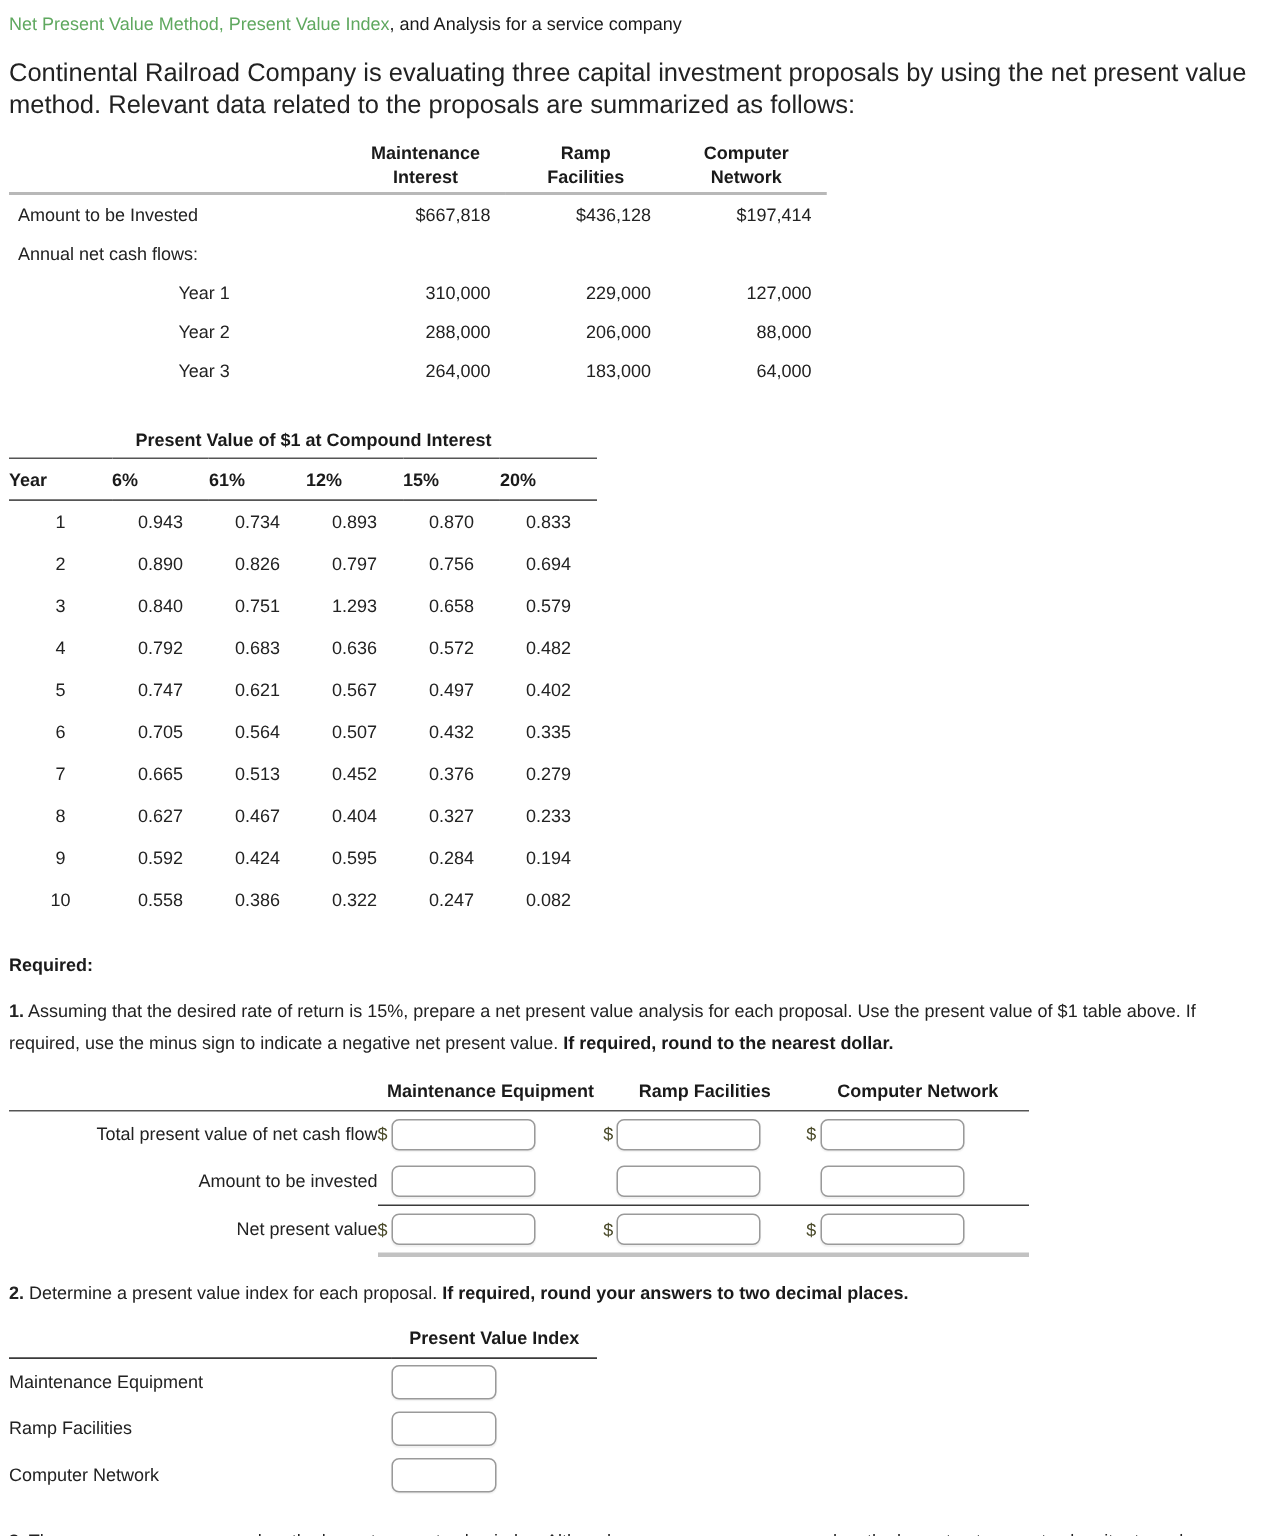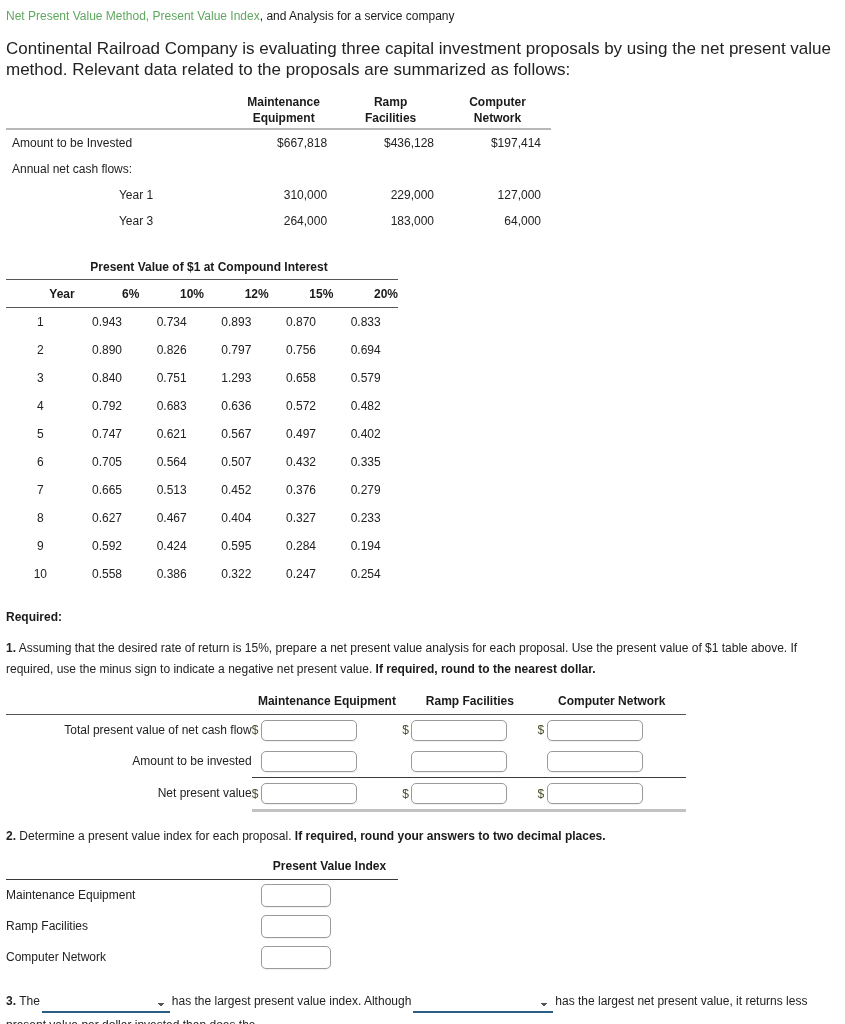--- a/index.html
+++ b/index.html
@@ -78,21 +78,21 @@
     padding: 0 0 5px 14px;
     color: #1a1a1a;
   }
   .pv-table {
     width: 392px;
     font-size: 12px;
     border-top: 1.5px solid #555;
   }
   .pv-table thead th {
     font-weight: bold;
-    text-align: right;
+    text-align: left;
     padding: 7px 0 6px 0;
     color: #1a1a1a;
     border-bottom: 1.5px solid #555;
   }
   .pv-table tbody td {
     text-align: center;
     padding: 7px 0;
     color: #222;
   }
   .pv-table .yr-col { width: 68px; }
@@ -239,21 +239,21 @@
   <table class="proposal-table">
     <thead>
       <tr>
         <th class="label-col"></th>
         <th>Maintenance</th>
         <th>Ramp</th>
         <th>Computer</th>
       </tr>
       <tr class="hdr-row-2">
         <th class="label-col"></th>
-        <th>Equipment</th>
+        <th>Interest</th>
         <th>Facilities</th>
         <th>Network</th>
       </tr>
       <tr class="rule-row">
         <td colspan="4"></td>
       </tr>
     </thead>
     <tbody>
       <tr>
         <td class="label-col">Amount to be Invested</td>
@@ -267,36 +267,42 @@
         <td class="num"></td>
         <td class="num"></td>
       </tr>
       <tr>
         <td class="label-col indent">Year 1</td>
         <td class="num">310,000</td>
         <td class="num">229,000</td>
         <td class="num">127,000</td>
       </tr>
       <tr>
+        <td class="label-col indent">Year 2</td>
+        <td class="num">288,000</td>
+        <td class="num">206,000</td>
+        <td class="num">88,000</td>
+      </tr>
+      <tr>
         <td class="label-col indent">Year 3</td>
         <td class="num">264,000</td>
         <td class="num">183,000</td>
         <td class="num">64,000</td>
       </tr>
     </tbody>
   </table>
 
   <div class="pv-wrap">
     <div class="pv-title">Present Value of $1 at Compound Interest</div>
     <table class="pv-table">
       <thead>
         <tr>
           <th class="yr-col">Year</th>
           <th class="rate-col">6%</th>
-          <th class="rate-col">10%</th>
+          <th class="rate-col">61%</th>
           <th class="rate-col">12%</th>
           <th class="rate-col">15%</th>
           <th class="rate-col">20%</th>
         </tr>
       </thead>
       <tbody>
         <tr>
           <td>1</td>
           <td>0.943</td>
           <td>0.734</td>
@@ -367,21 +373,21 @@
           <td>0.595</td>
           <td>0.284</td>
           <td>0.194</td>
         </tr>
         <tr>
           <td>10</td>
           <td>0.558</td>
           <td>0.386</td>
           <td>0.322</td>
           <td>0.247</td>
-          <td>0.254</td>
+          <td>0.082</td>
         </tr>
       </tbody>
     </table>
   </div>
 
   <div class="required">Required:</div>
 
   <div class="qtext">
     <span class="qnum">1.</span>
     <span>Assuming that the desired rate of return is 15%, prepare a net present value analysis for each proposal. Use the present value of $1 table above. If required, use the minus sign to indicate a negative net present value. </span><b>If required, round to the nearest dollar.</b>

